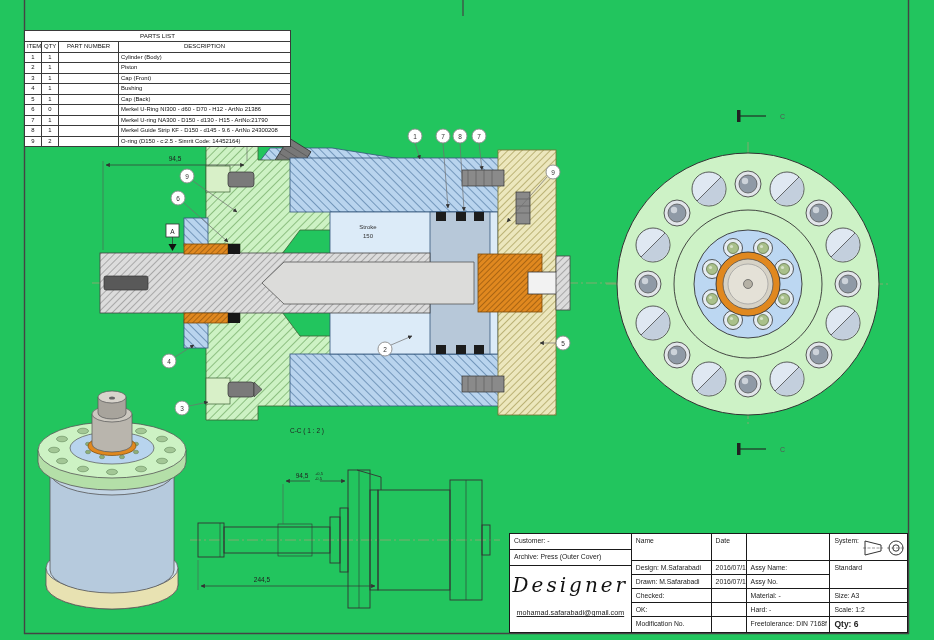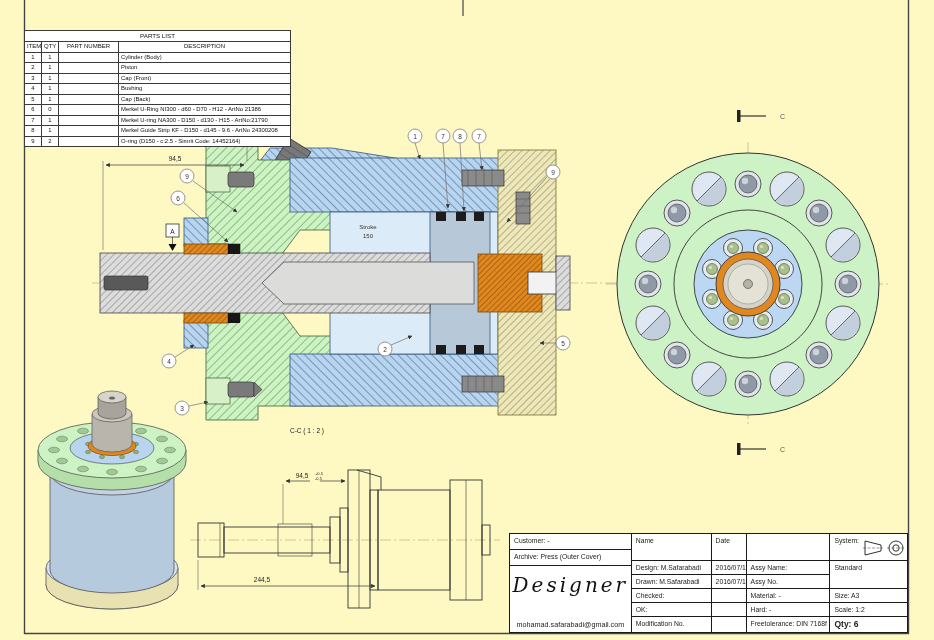--- a/index.html
+++ b/index.html
@@ -1,16 +1,16 @@
 <!DOCTYPE html>
 <html><head>
 <meta charset="utf-8">
 <style>
   html,body{margin:0;padding:0;background:#fff;}
-  .sheet{position:relative;width:934px;height:640px;background:#fef9c3;overflow:hidden;
+  .sheet{position:relative;width:934px;height:640px;background:#22c55e;overflow:hidden;
          font-family:"Liberation Sans",sans-serif;color:#222;}
   svg{position:absolute;left:0;top:0;}
   
   .pgreen{fill:url(#hatchG);stroke:#3a5f33;stroke-width:.8;}
   .pblue{fill:url(#hatchB);stroke:#33567a;stroke-width:.8;}
   .pyellow{fill:url(#hatchY);stroke:#777031;stroke-width:.8;}
   .porange{fill:url(#hatchO);stroke:#7a4a08;stroke-width:.8;}
   .pgray{fill:url(#hatchS);stroke:#444;stroke-width:.8;}
   .bore{fill:#dcebf8;stroke:#33567a;stroke-width:.8;}
   .oline{fill:none;stroke:#333;stroke-width:.9;}
@@ -35,21 +35,21 @@
   .partslist .c{text-align:center;}
   
   .titleblock{position:absolute;left:509px;top:533px;width:399px;height:100px;background:#fff;
               border:1.6px solid #1a1a1a;box-sizing:border-box;display:flex;
               font:6.8px "Liberation Sans",sans-serif;color:#222;}
   .tb-left{width:122px;border-right:1.4px solid #1a1a1a;display:flex;flex-direction:column;box-sizing:border-box;}
   .tb-customer{height:16px;border-bottom:1px solid #1a1a1a;padding:3px 0 0 4px;box-sizing:border-box;}
   .tb-archive{height:16px;border-bottom:1.4px solid #1a1a1a;padding:3px 0 0 4px;box-sizing:border-box;}
   .tb-designer{flex:1;position:relative;text-align:center;}
   .tb-brand{font:italic 20px "DejaVu Serif",serif;letter-spacing:3px;margin-top:7px;color:#111;}
-  .tb-email{position:absolute;bottom:3px;left:0;right:0;font-size:7.2px;}
+  .tb-email{position:absolute;bottom:15px;left:0;right:0;font-size:7.2px;text-decoration:underline;}
   .tb-col{display:flex;flex-direction:column;box-sizing:border-box;}
   .tb-namecol{width:80px;border-right:1px solid #1a1a1a;}
   .tb-datecol{width:35px;border-right:1px solid #1a1a1a;}
   .tb-col3{width:84px;border-right:1px solid #1a1a1a;}
   .tb-col4{flex:1;}
   .tb-h{height:27px;border-bottom:1px solid #1a1a1a;padding:3px 0 0 4px;box-sizing:border-box;}
   .tb-r{height:14px;border-bottom:1px solid #1a1a1a;padding:3px 0 0 4px;box-sizing:border-box;
         white-space:nowrap;overflow:hidden;}
   .tb-col .tb-r:last-child{border-bottom:none;}
   .tb-std{height:28px;border-bottom:1px solid #1a1a1a;padding:3px 0 0 4px;box-sizing:border-box;}

